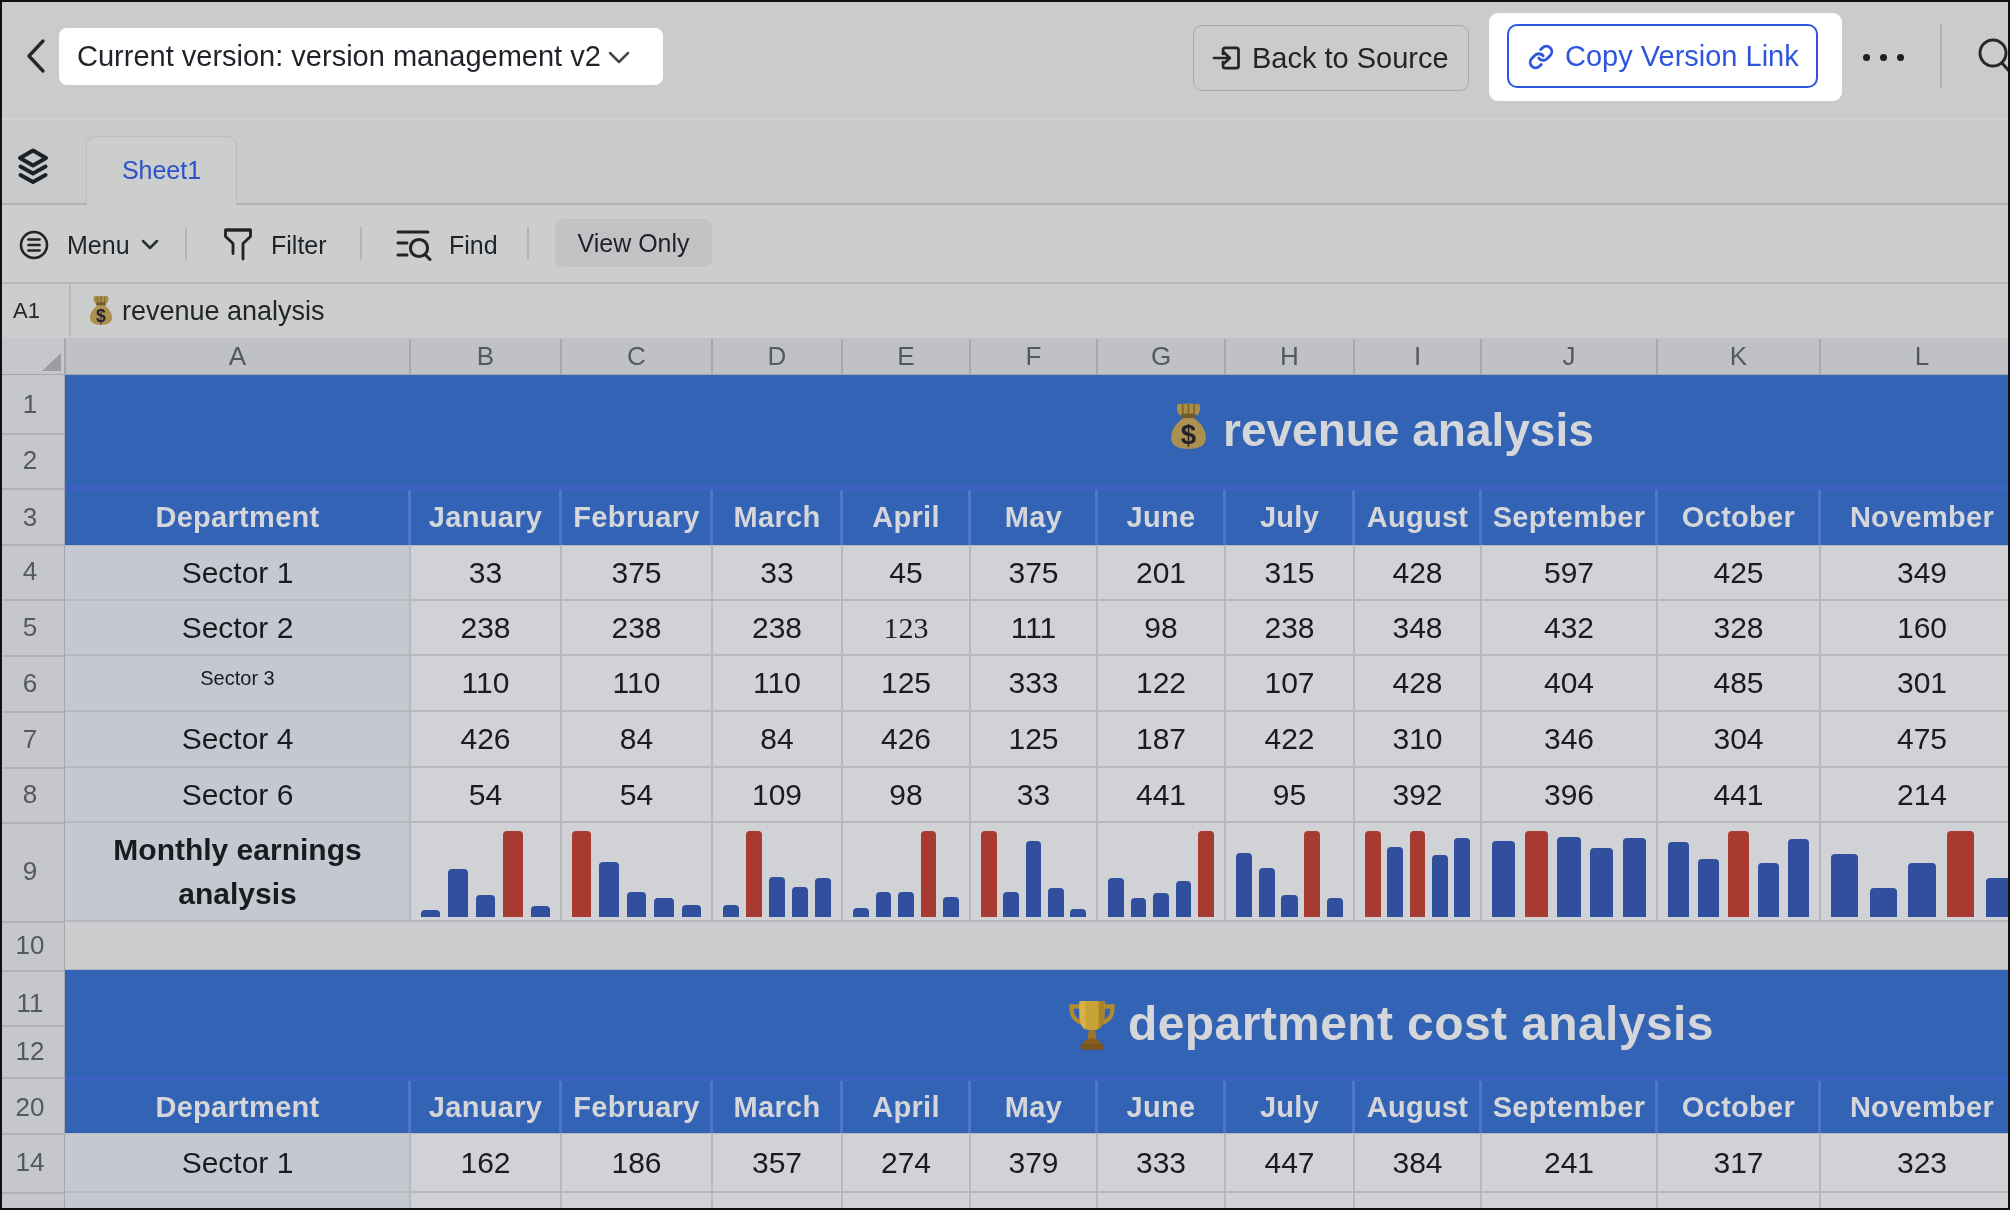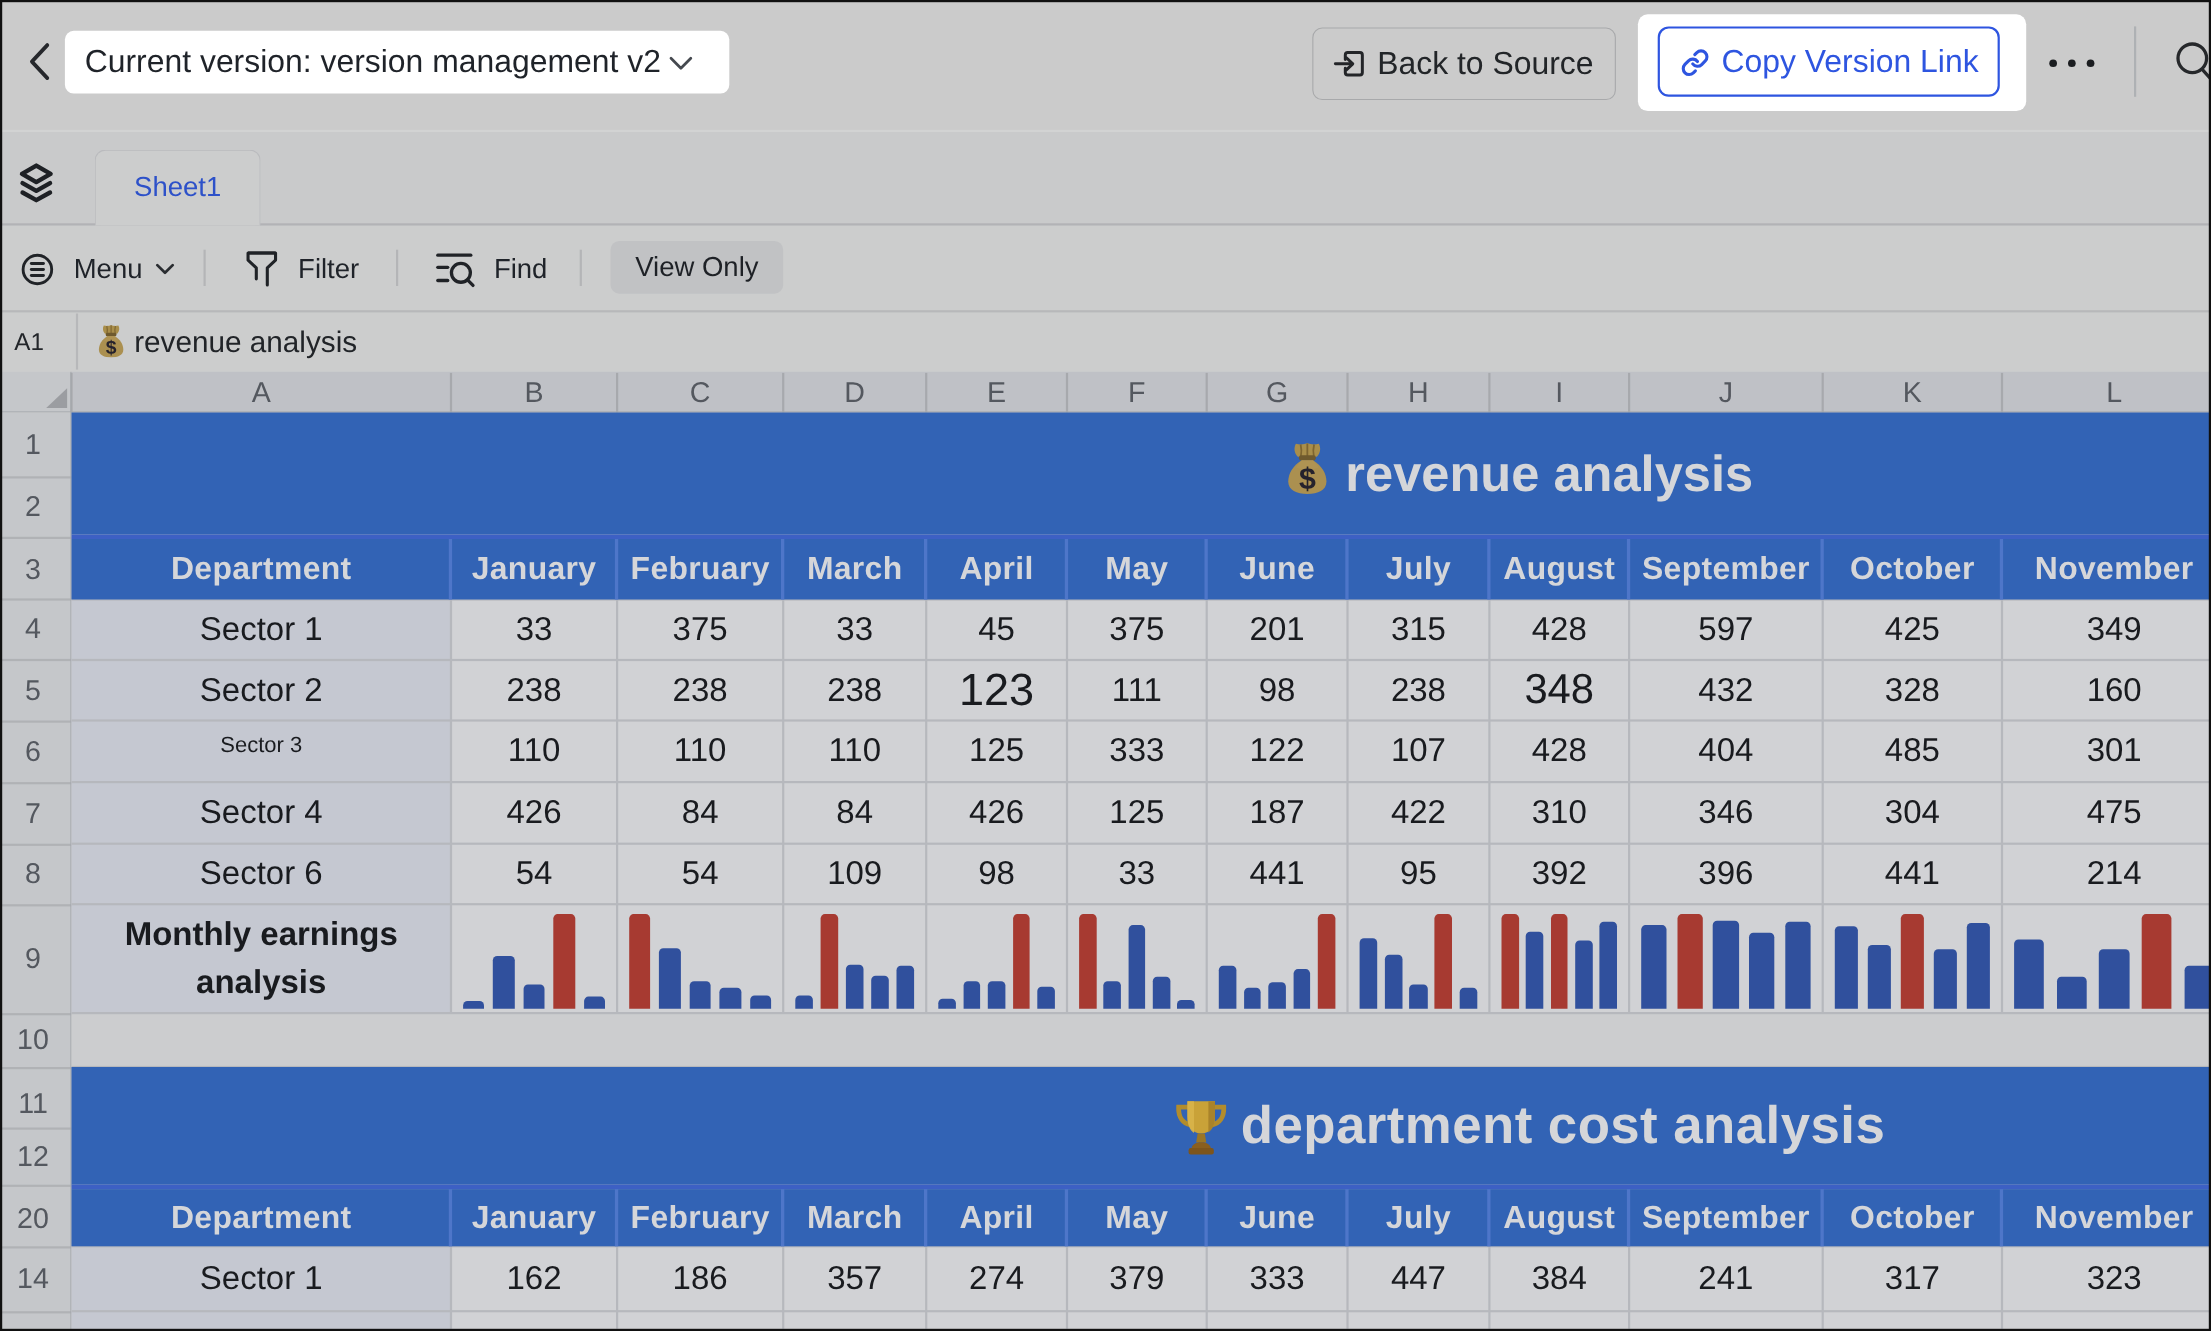--- a/index.html
+++ b/index.html
@@ -271,25 +271,25 @@
 <div style="position:absolute;left:1097px;top:545px;width:128px;height:55px;line-height:55px;text-align:center;font-size:30px;color:#191b1f;">201</div>
 <div style="position:absolute;left:1225px;top:545px;width:129px;height:55px;line-height:55px;text-align:center;font-size:30px;color:#191b1f;">315</div>
 <div style="position:absolute;left:1354px;top:545px;width:127px;height:55px;line-height:55px;text-align:center;font-size:30px;color:#191b1f;">428</div>
 <div style="position:absolute;left:1481px;top:545px;width:176px;height:55px;line-height:55px;text-align:center;font-size:30px;color:#191b1f;">597</div>
 <div style="position:absolute;left:1657px;top:545px;width:163px;height:55px;line-height:55px;text-align:center;font-size:30px;color:#191b1f;">425</div>
 <div style="position:absolute;left:1820px;top:545px;width:204px;height:55px;line-height:55px;text-align:center;font-size:30px;color:#191b1f;">349</div>
 <div style="position:absolute;left:65px;top:600px;width:345px;height:55px;line-height:55px;text-align:center;font-size:30px;color:#191b1f;">Sector 2</div>
 <div style="position:absolute;left:410px;top:600px;width:151px;height:55px;line-height:55px;text-align:center;font-size:30px;color:#191b1f;">238</div>
 <div style="position:absolute;left:561px;top:600px;width:151px;height:55px;line-height:55px;text-align:center;font-size:30px;color:#191b1f;">238</div>
 <div style="position:absolute;left:712px;top:600px;width:130px;height:55px;line-height:55px;text-align:center;font-size:30px;color:#191b1f;">238</div>
-<div style="position:absolute;left:842px;top:600px;width:128px;height:55px;line-height:55px;text-align:center;font-size:41px;color:#191b1f;">123</div>
+<div style="position:absolute;left:842px;top:600px;width:128px;height:55px;line-height:55px;text-align:center;font-size:30px;color:#191b1f;font-family:Liberation Serif, serif;">123</div>
 <div style="position:absolute;left:970px;top:600px;width:127px;height:55px;line-height:55px;text-align:center;font-size:30px;color:#191b1f;">111</div>
 <div style="position:absolute;left:1097px;top:600px;width:128px;height:55px;line-height:55px;text-align:center;font-size:30px;color:#191b1f;">98</div>
 <div style="position:absolute;left:1225px;top:600px;width:129px;height:55px;line-height:55px;text-align:center;font-size:30px;color:#191b1f;">238</div>
-<div style="position:absolute;left:1354px;top:600px;width:127px;height:55px;line-height:55px;text-align:center;font-size:38px;color:#191b1f;">348</div>
+<div style="position:absolute;left:1354px;top:600px;width:127px;height:55px;line-height:55px;text-align:center;font-size:30px;color:#191b1f;">348</div>
 <div style="position:absolute;left:1481px;top:600px;width:176px;height:55px;line-height:55px;text-align:center;font-size:30px;color:#191b1f;">432</div>
 <div style="position:absolute;left:1657px;top:600px;width:163px;height:55px;line-height:55px;text-align:center;font-size:30px;color:#191b1f;">328</div>
 <div style="position:absolute;left:1820px;top:600px;width:204px;height:55px;line-height:55px;text-align:center;font-size:30px;color:#191b1f;">160</div>
 <div style="position:absolute;left:65px;top:650px;width:345px;height:56px;line-height:56px;text-align:center;font-size:20px;color:#191b1f;">Sector 3</div>
 <div style="position:absolute;left:410px;top:655px;width:151px;height:56px;line-height:56px;text-align:center;font-size:30px;color:#191b1f;">110</div>
 <div style="position:absolute;left:561px;top:655px;width:151px;height:56px;line-height:56px;text-align:center;font-size:30px;color:#191b1f;">110</div>
 <div style="position:absolute;left:712px;top:655px;width:130px;height:56px;line-height:56px;text-align:center;font-size:30px;color:#191b1f;">110</div>
 <div style="position:absolute;left:842px;top:655px;width:128px;height:56px;line-height:56px;text-align:center;font-size:30px;color:#191b1f;">125</div>
 <div style="position:absolute;left:970px;top:655px;width:127px;height:56px;line-height:56px;text-align:center;font-size:30px;color:#191b1f;">333</div>
 <div style="position:absolute;left:1097px;top:655px;width:128px;height:56px;line-height:56px;text-align:center;font-size:30px;color:#191b1f;">122</div>

